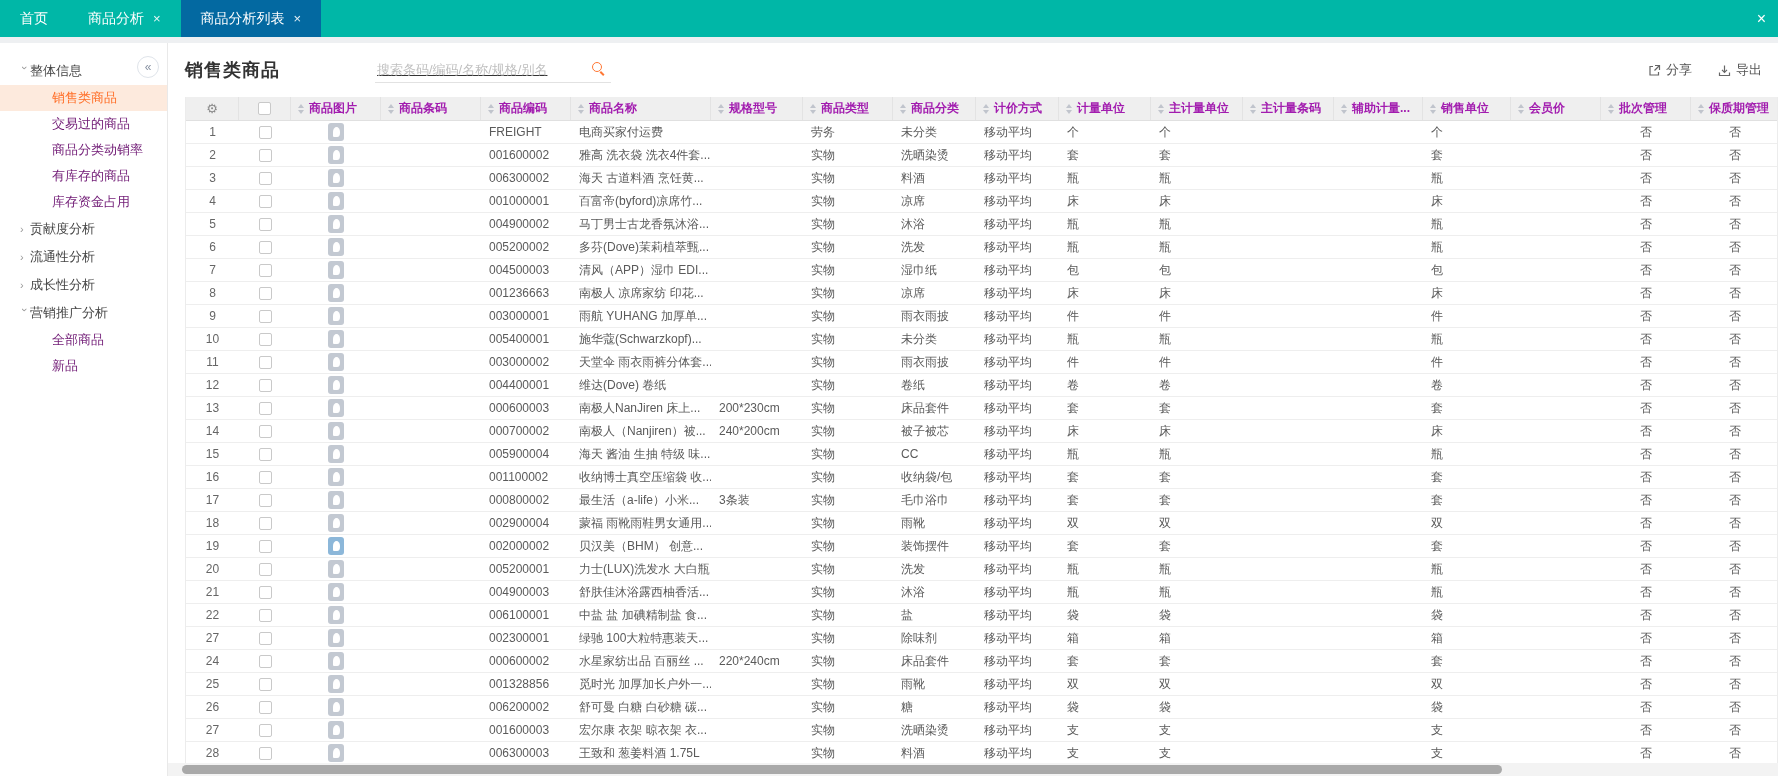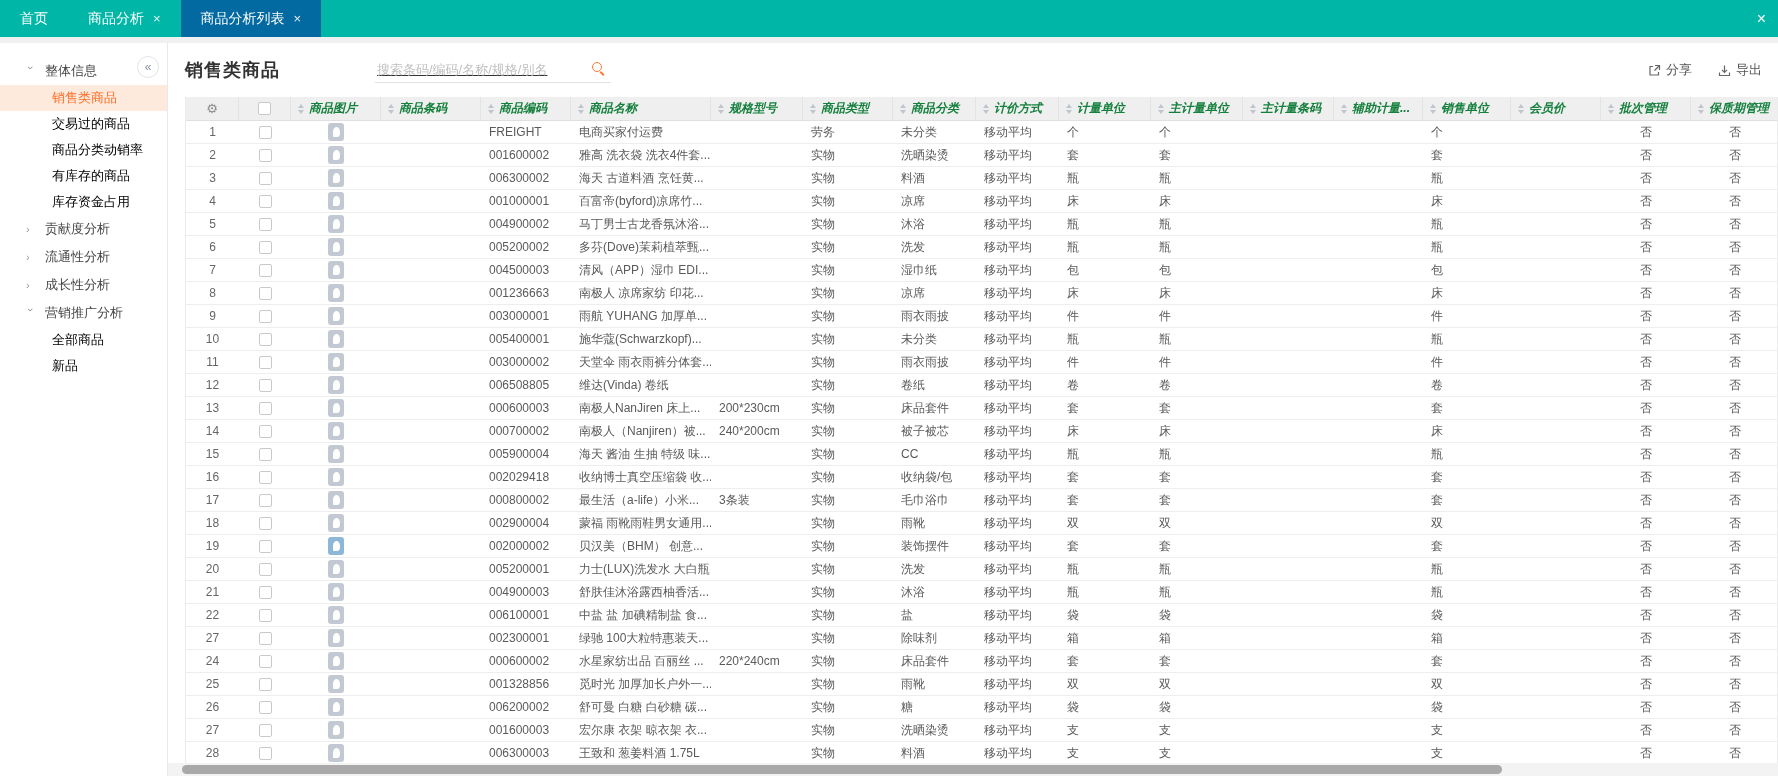--- a/index.html
+++ b/index.html
@@ -9,24 +9,24 @@
   
   .tabbar { height:37px; background:#00b7a7; display:flex; align-items:stretch; color:#fff; position:relative; }
   .tab { display:flex; align-items:center; gap:9px; padding:0 20px; font-size:14px; cursor:pointer; }
   .tab .tab-x { font-size:13px; opacity:.9; }
   .tab.active { background:#0369a1; }
   .corner-close { position:absolute; right:6px; top:50%; transform:translateY(-50%); font-size:16px; padding:0 6px; cursor:pointer; }
 
   
   .layout { display:flex; height:733px; margin-top:6px; }
   .sidebar { width:168px; background:#fff; border-right:1px solid #e9e9e9; padding-top:14px; position:relative; flex:none; }
-  .side-group { display:flex; align-items:center; height:28px; padding-left:20px; gap:9px; font-size:13px; color:#444; cursor:pointer;margin-left:6px; }
+  .side-group { display:flex; align-items:center; height:28px; padding-left:20px; font-size:13px; color:#444; cursor:pointer; }
   .side-arrow { color:#999; font-size:11px; display:inline-block; width:10px; }
   .side-arrow.down { transform:rotate(90deg); }
-  .side-child { height:26px; line-height:26px; padding-left:52px; font-size:13px; color:#000000; cursor:pointer; white-space:nowrap; }
+  .side-child { height:26px; line-height:26px; padding-left:52px; font-size:13px; color:#701a75; cursor:pointer; white-space:nowrap; }
   .side-child.selected { color:#ff6e27; background:#fdeadd; }
   .collapse-btn { position:absolute; top:13px; right:8px; width:22px; height:22px; border:1px solid #dfe4ea; border-radius:50%; background:#fff; color:#8a93a3; font-size:12px; display:flex; align-items:center; justify-content:center; cursor:pointer; }
 
   .main { flex:1; background:#fff; position:relative; overflow:hidden; }
 
   
   .toolbar { height:54px; display:flex; align-items:center; padding-left:17px; position:relative; }
   .page-title { font-size:18px; font-weight:bold; color:#333; letter-spacing:1px; }
   .search-wrap { margin-left:95px; position:relative; }
   .search-input { width:236px; border:none; border-bottom:1px solid #e2e2e2; font-size:13px; color:#333; padding:5px 26px 5px 2px; outline:none; background:transparent;text-decoration:underline; }
@@ -38,21 +38,21 @@
   .action { display:flex; align-items:center; gap:5px; cursor:pointer; }
   .action svg { display:block; }
 
   
   .table-wrap { margin-left:17px; width:1593px; border-left:1px solid #ececec; border-right:1px solid #ececec; }
   .t-row { display:grid; grid-template-columns:53px 52px 90px 100px 90px 140px 92px 90px 83px 83px 92px 92px 91px 89px 88px 90px 90px 88px; height:23px; align-items:center; border-bottom:1px solid #eeeeee; font-size:12px; color:#5a5a5a; }
   .t-head { background:#efefef; height:24px; border-bottom:1px solid #e0e0e0; color:#333; }
   .th { display:flex; align-items:center; gap:5px; padding-left:7px; height:100%; overflow:hidden; white-space:nowrap; border-right:1px solid #e3e3e3; cursor:pointer; }
   .th:last-child { border-right:none; }
   .th.center { justify-content:center; padding-left:0; }
-  .th-label { font-size:12px; color:#15803d; font-weight:bold;font-style:italic; }
+  .th-label { font-size:12px; color:#a21caf; font-weight:bold; }
   .caret { display:inline-flex; flex-direction:column; }
   .caret i { display:block; width:0; height:0; border-left:3px solid transparent; border-right:3px solid transparent; }
   .caret .up { border-bottom:4px solid #c0c4cc; margin-bottom:2px; }
   .caret .dn { border-top:4px solid #c0c4cc; }
   .gear { font-size:13px; color:#8a8a8a; }
   .td { padding-left:8px; overflow:hidden; white-space:nowrap; }
   .td.center { text-align:center; padding-left:0; }
   .row-num { color:#666; }
   .cb { display:inline-block; width:13px; height:13px; border:1px solid #c9c9c9; border-radius:2px; background:#fff; vertical-align:middle; cursor:pointer; }
   .img-ph { display:inline-block; width:16px; height:18px; background:#c3c9d2; border-radius:3px; position:relative; vertical-align:middle; cursor:pointer; }
@@ -511,22 +511,22 @@
     <div class="td"></div>
     <div class="td center">否</div>
     <div class="td center">否</div>
   </div>
 
   <div class="t-row">
     <div class="td center row-num">12</div>
     <div class="td center"><span class="cb"></span></div>
     <div class="td center"><span class="img-ph"></span></div>
     <div class="td"></div>
-    <div class="td">006508805</div>
-    <div class="td">维达(Vinda) 卷纸</div>
+    <div class="td">004400001</div>
+    <div class="td">维达(Dove) 卷纸</div>
     <div class="td"></div>
     <div class="td">实物</div>
     <div class="td">卷纸</div>
     <div class="td">移动平均</div>
     <div class="td">卷</div>
     <div class="td">卷</div>
     <div class="td"></div>
     <div class="td"></div>
     <div class="td">卷</div>
     <div class="td"></div>
@@ -595,21 +595,21 @@
     <div class="td"></div>
     <div class="td center">否</div>
     <div class="td center">否</div>
   </div>
 
   <div class="t-row">
     <div class="td center row-num">16</div>
     <div class="td center"><span class="cb"></span></div>
     <div class="td center"><span class="img-ph"></span></div>
     <div class="td"></div>
-    <div class="td">002029418</div>
+    <div class="td">001100002</div>
     <div class="td">收纳博士真空压缩袋 收...</div>
     <div class="td"></div>
     <div class="td">实物</div>
     <div class="td">收纳袋/包</div>
     <div class="td">移动平均</div>
     <div class="td">套</div>
     <div class="td">套</div>
     <div class="td"></div>
     <div class="td"></div>
     <div class="td">套</div>

